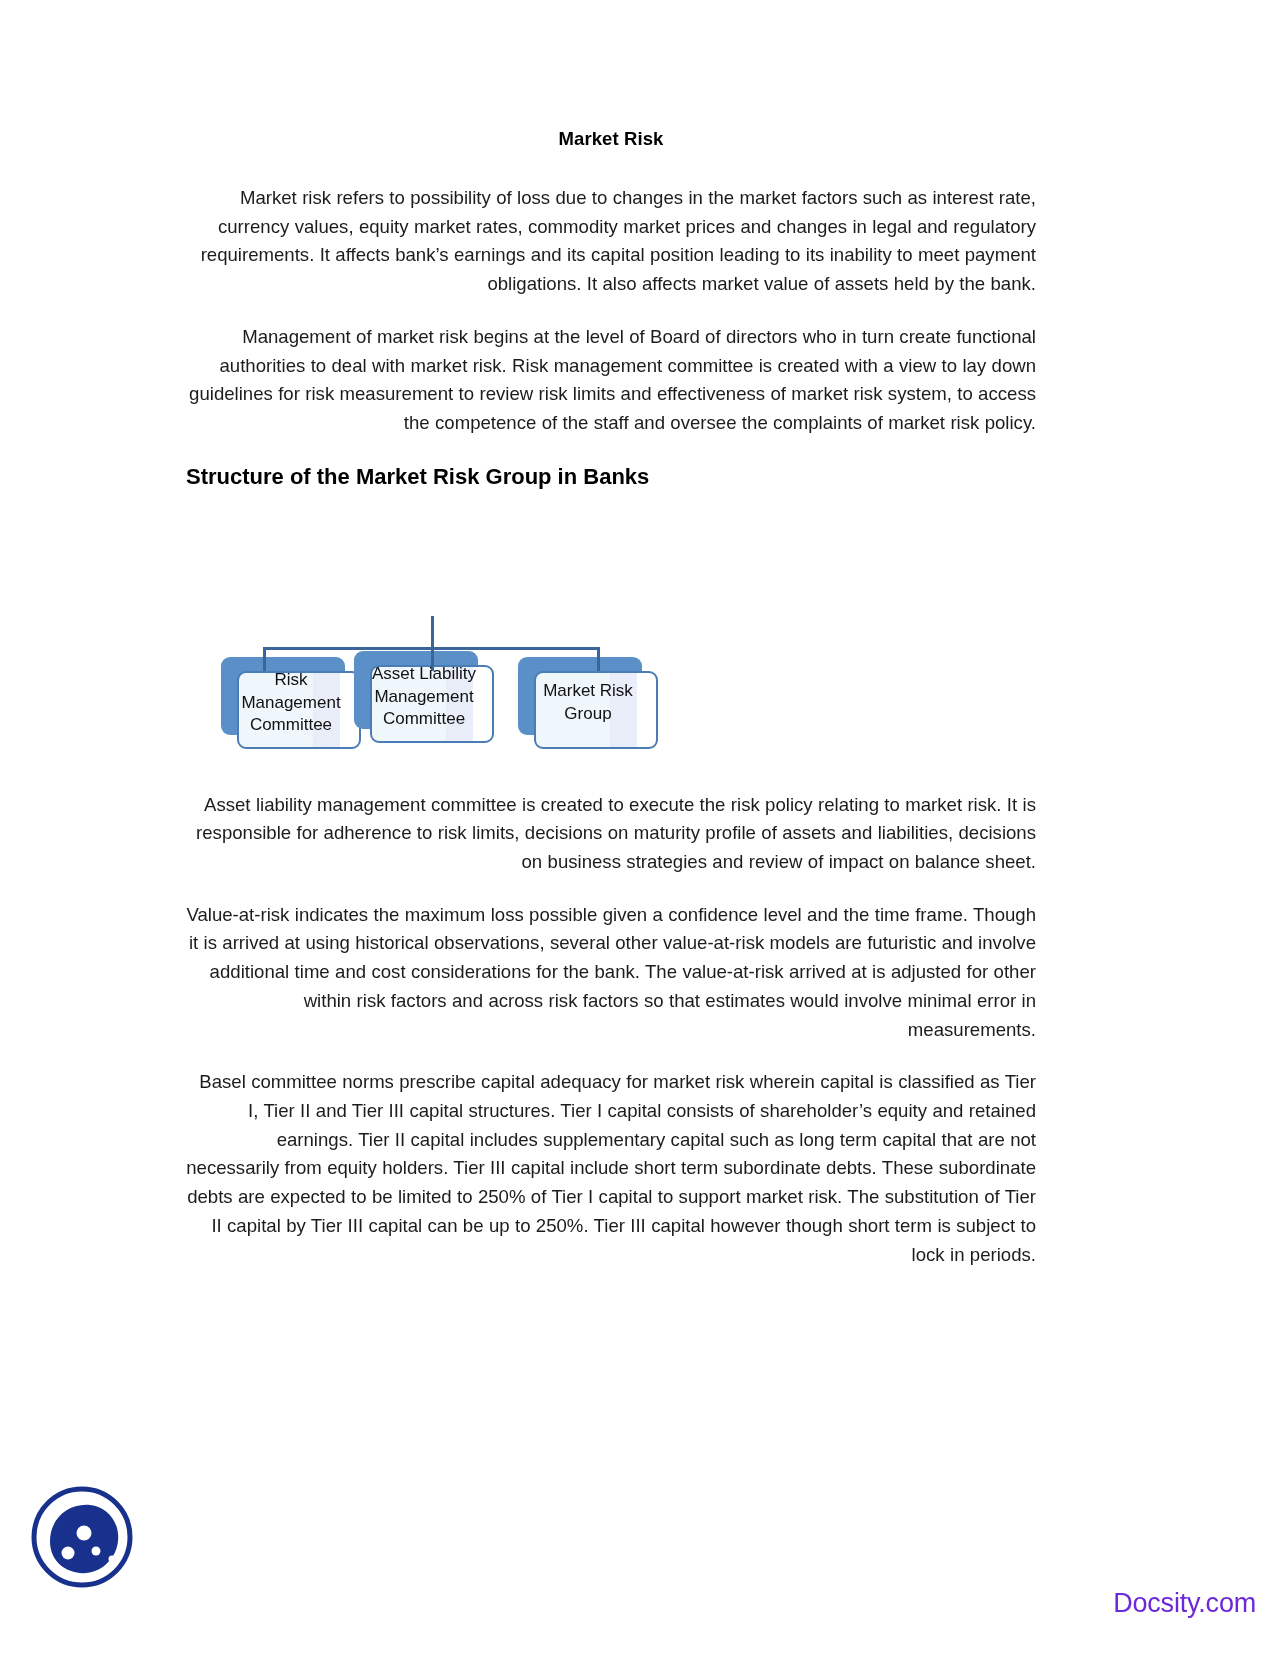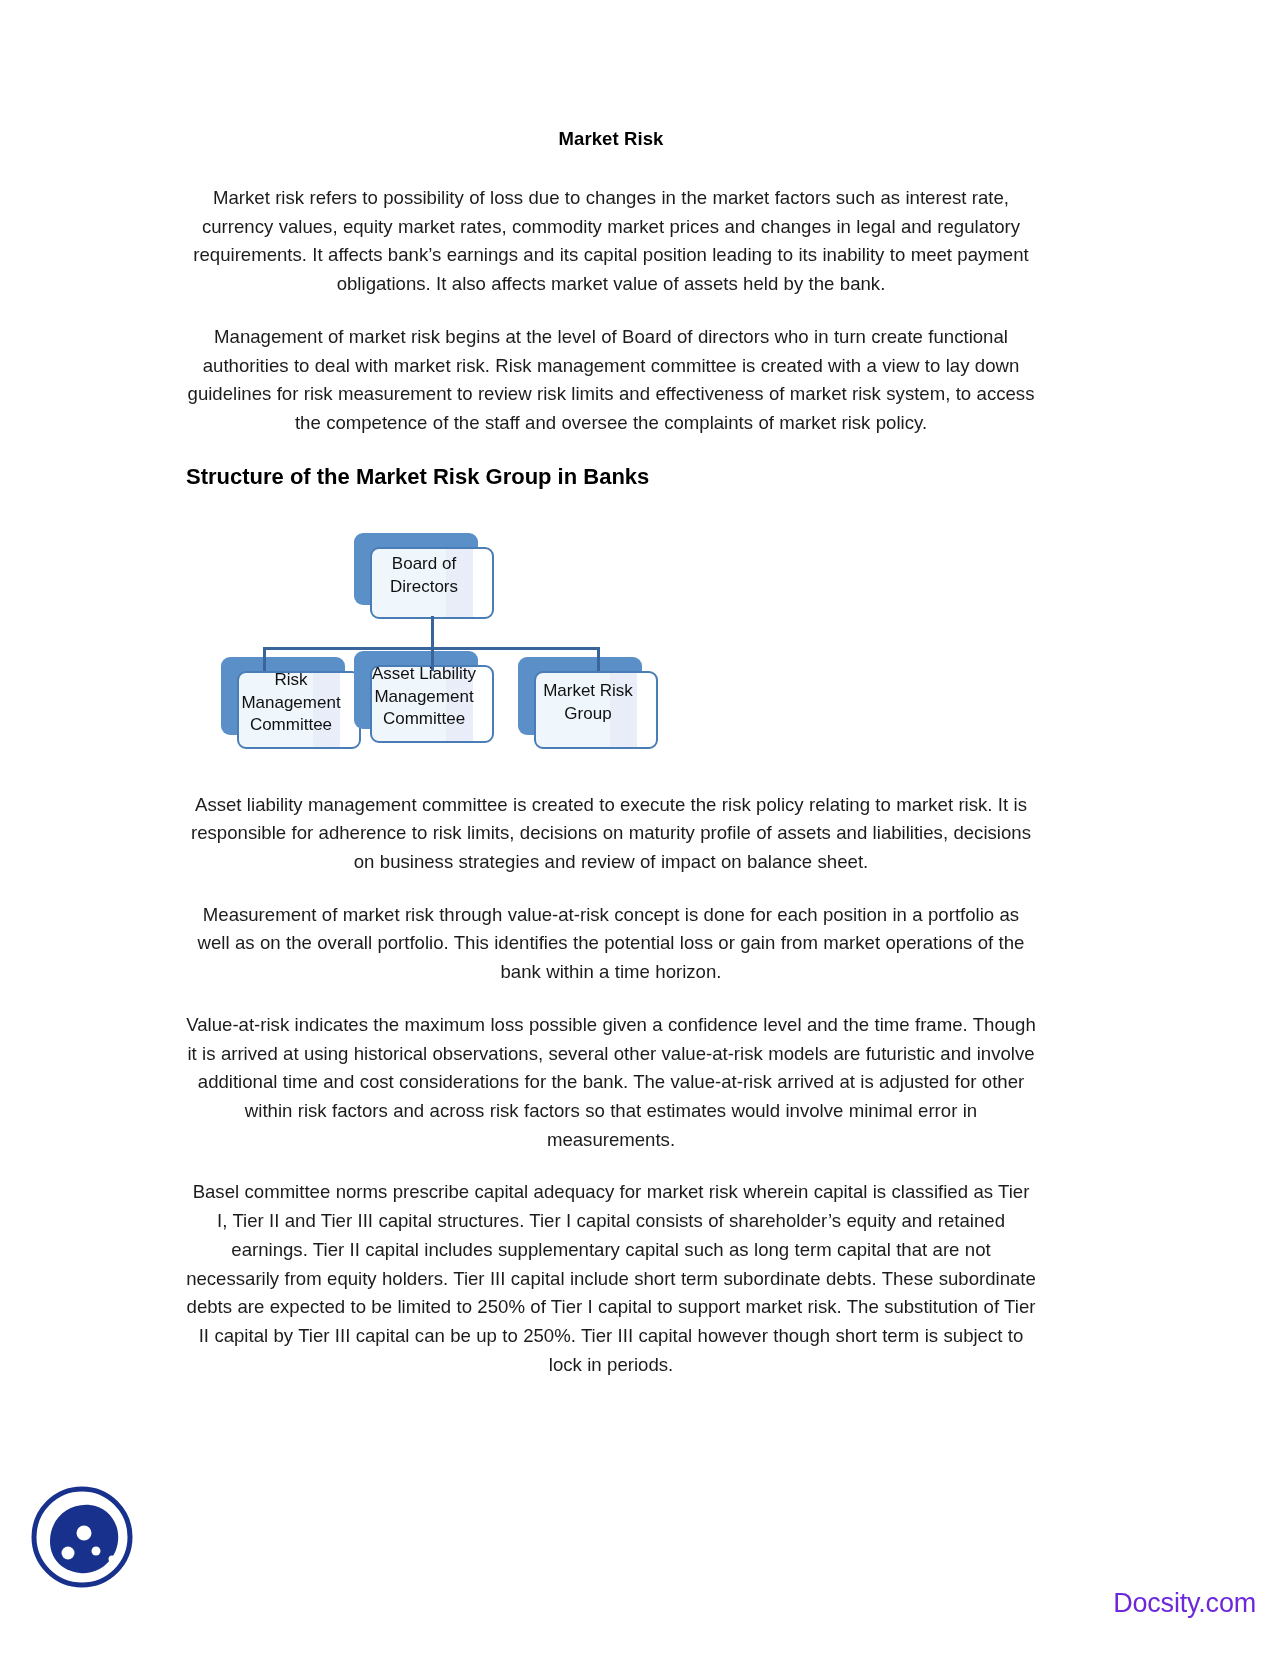--- a/index.html
+++ b/index.html
@@ -32,21 +32,21 @@
     font-size: 18.5px;
     letter-spacing: 0.1px;
     margin: 0 0 34px 0;
     color: #000;
   }
   p.para {
     margin: 0 0 24px 0;
     font-size: 18.6px;
     line-height: 1.545;
     color: #1c1c1c;
-    text-align: center;
+    text-align: right;
     word-spacing: 0.2px;
   }
   h2.section-heading {
     margin: 0 0 10px 0;
     font-size: 22px;
     font-weight: bold;
     color: #000;
     line-height: 1.4;
   }
 
@@ -162,25 +162,20 @@
     <h2 class="section-heading">Structure of the Market Risk Group in Banks</h2>
 
     <div class="orgchart">
 
       <div class="conn conn-v-top"></div>
       <div class="conn conn-h-bus"></div>
       <div class="conn conn-v-l"></div>
       <div class="conn conn-v-c"></div>
       <div class="conn conn-v-r"></div>
 
-      <div class="node" id="node-board">
-        <div class="shadow"></div>
-        <div class="face"></div>
-        <div class="label">Board of<br>Directors</div>
-      </div>
 
       <div class="node" id="node-rmc">
         <div class="shadow"></div>
         <div class="face"></div>
         <div class="label">Risk<br>Management<br>Committee</div>
       </div>
 
       <div class="node" id="node-almc">
         <div class="shadow"></div>
         <div class="face"></div>
@@ -191,21 +186,20 @@
         <div class="shadow"></div>
         <div class="face"></div>
         <div class="label">Market Risk<br>Group</div>
       </div>
 
     </div>
 
     <p class="para">Asset liability management committee is created to execute the risk policy relating to market risk. It is responsible for adherence to risk limits, decisions on maturity profile of assets and liabilities, decisions on business strategies and review of impact on balance sheet.</p>
 
 
-    <p class="para">Measurement of market risk through value-at-risk concept is done for each position in a portfolio as well as on the overall portfolio. This identifies the potential loss or gain from market operations of the bank within a time horizon.</p>
 
     <p class="para">Value-at-risk indicates the maximum loss possible given a confidence level and the time frame. Though it is arrived at using historical observations, several other value-at-risk models are futuristic and involve additional time and cost considerations for the bank. The value-at-risk arrived at is adjusted for other within risk factors and across risk factors so that estimates would involve minimal error in measurements.</p>
 
     <p class="para">Basel committee norms prescribe capital adequacy for market risk wherein capital is classified as Tier I, Tier II and Tier III capital structures.  Tier I capital consists of shareholder’s equity and retained earnings. Tier II capital includes supplementary capital such as long term capital that are not necessarily from equity holders. Tier III capital include short term subordinate debts. These subordinate debts are expected to be limited to 250% of Tier I capital to support market risk. The substitution of Tier II capital by Tier III capital can be up to 250%. Tier III capital however though short term is subject to lock in periods.</p>
 
   </div>
 
   <div class="footer-logo">
     <svg width="108" height="108" viewBox="0 0 108 108" aria-hidden="true">
       <circle cx="54" cy="54" r="48" fill="none" stroke="#17318c" stroke-width="5"></circle>

